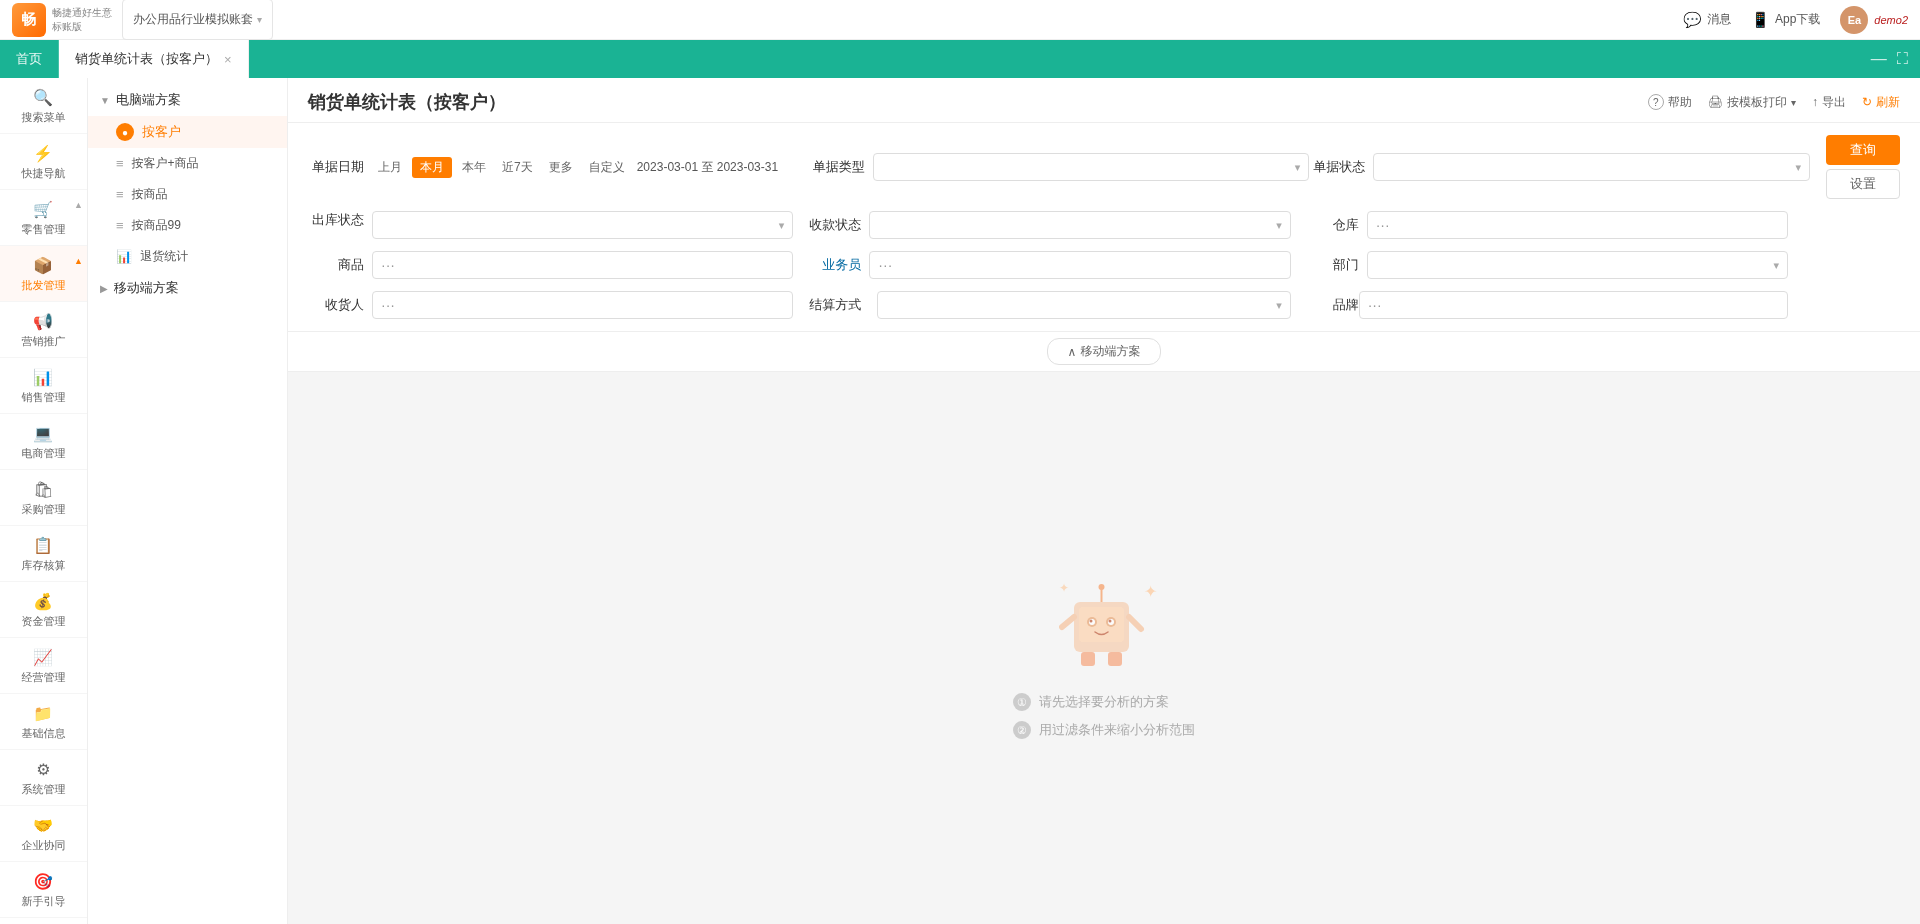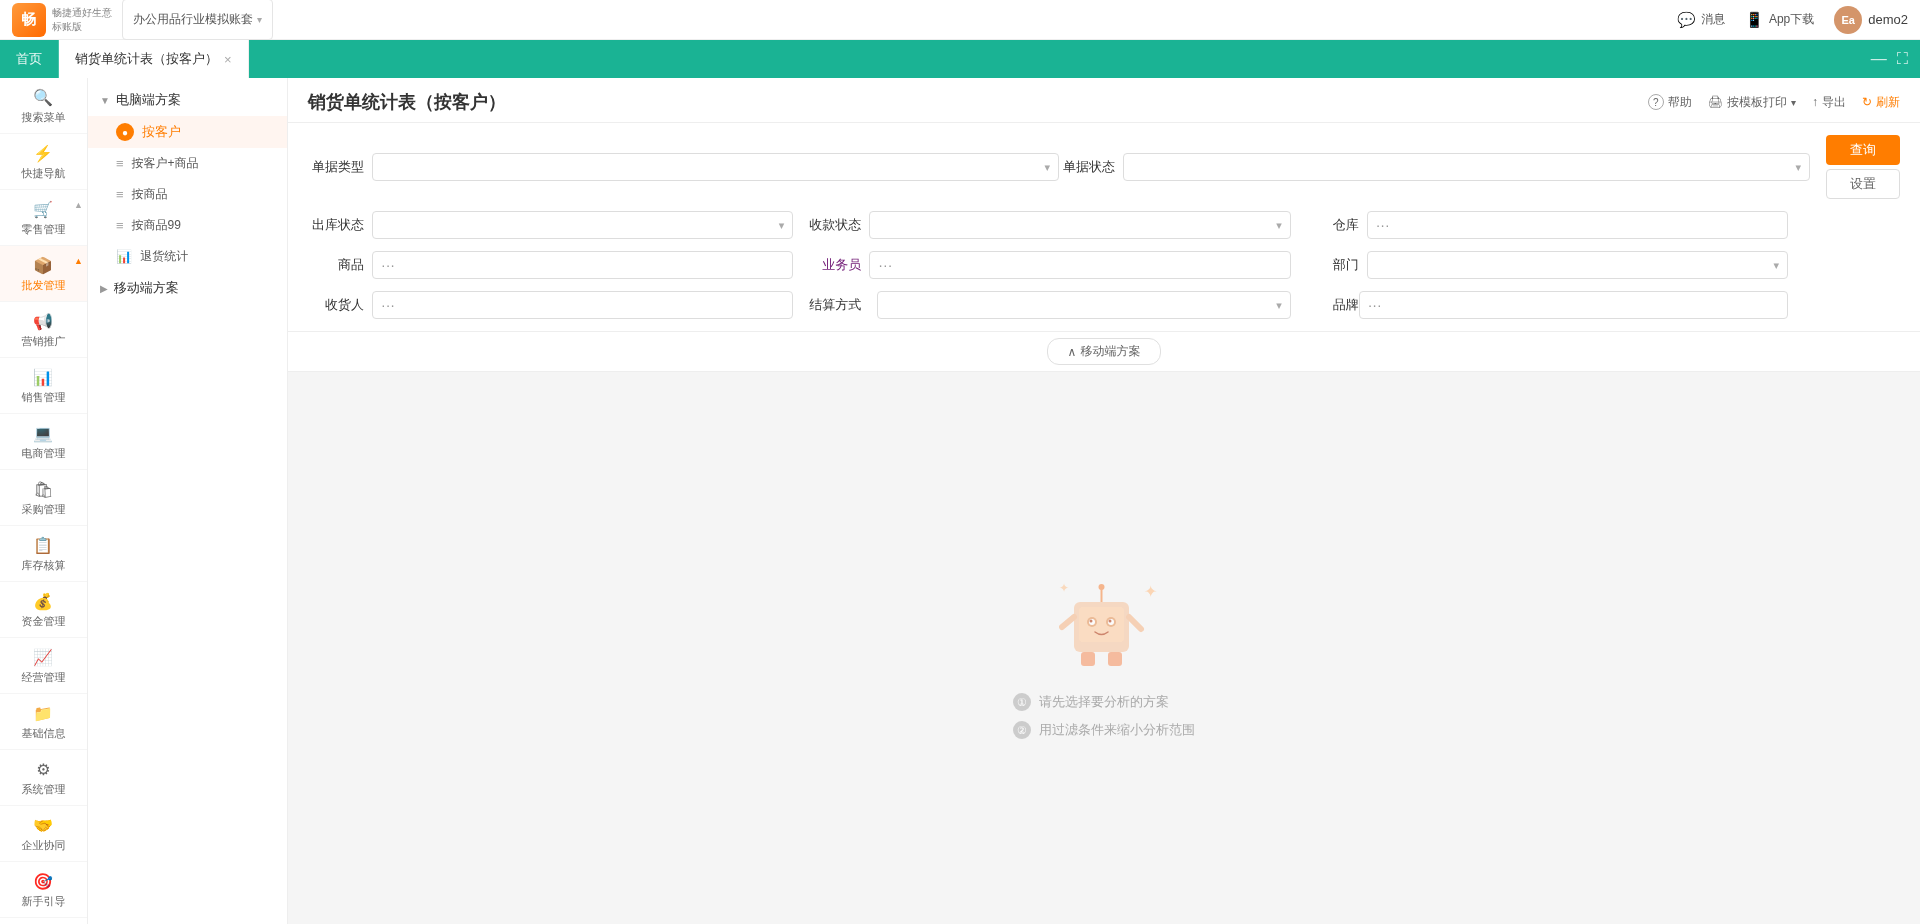--- a/index.html
+++ b/index.html
@@ -28,21 +28,21 @@
       <span>消息</span>
     </div>
     <div style="display:flex; align-items:center; gap:5px; cursor:pointer; color:#555; font-size:12px;">
       <span style="font-size:15px;">📱</span>
       <span>App下载</span>
     </div>
     <div style="display:flex; align-items:center; gap:6px; cursor:pointer;">
       <div style="width:28px; height:28px; border-radius:50%; background:#d4956a; display:flex; align-items:center; justify-content:center; color:#fff; font-size:11px; font-weight:bold; overflow:hidden;">
         <span>Ea</span>
       </div>
-      <span style="font-size:13px; color:#404040;">demo2</span>
+      <span style="font-size:11px; color:#b91c1c;font-style:italic;">demo2</span>
     </div>
   </div>
 </div>
 
 <div style="height:38px; background:#1ab394; display:flex; align-items:center; flex-shrink:0;">
   <div style="display:flex; align-items:center; height:38px; padding:4px 16px; color:rgba(255,255,255,0.9); font-size:13px; cursor:pointer; border-right:1px solid rgba(255,255,255,0.2);">
     <span>首页</span>
   </div>
   <div style="display:flex; align-items:center; height:38px; padding:0 16px; background:#fff; color:#333; font-size:13px; cursor:pointer; border-right:1px solid #eee; gap:6px;">
     <span>销货单统计表（按客户）</span>
@@ -192,20 +192,32 @@
             <span>↻</span>
             <span>刷新</span>
           </div>
         </div>
       </div>
 
       <div style="background:#fff; padding:12px 20px 12px; border-bottom:1px solid #eee; flex-shrink:0; position:relative;">
 
         <div style="display:flex; align-items:center; margin-bottom:12px; gap:0;">
 
+          <div style="display:flex; align-items:center; flex:1;">
+            <span style="font-size:13px; color:#333; white-space:nowrap; margin-right:8px; min-width:56px; text-align:right;">单据日期</span>
+            <div style="display:flex; align-items:center; gap:4px;">
+              <span style="font-size:12px; color:#666; cursor:pointer; padding:2px 6px;">上月</span>
+              <span style="font-size:12px; color:#fff; cursor:pointer; padding:2px 8px; background:#ff7d00; border-radius:3px;">本月</span>
+              <span style="font-size:12px; color:#666; cursor:pointer; padding:2px 6px;">本年</span>
+              <span style="font-size:12px; color:#666; cursor:pointer; padding:2px 6px;">近7天</span>
+              <span style="font-size:12px; color:#666; cursor:pointer; padding:2px 6px;">更多</span>
+              <span style="font-size:12px; color:#666; cursor:pointer; padding:2px 6px;">自定义</span>
+            </div>
+            <span style="font-size:12px; color:#555; margin-left:6px;">2023-03-01 至 2023-03-31</span>
+          </div>
 
           <div style="display:flex; align-items:center; flex:1;">
             <span style="font-size:13px; color:#333; white-space:nowrap; margin-right:8px; min-width:56px; text-align:right;">单据类型</span>
             <div style="flex:1; border:1px solid #ddd; border-radius:4px; padding:5px 28px 5px 8px; font-size:12px; color:#ccc; background:#fff; position:relative; cursor:pointer; min-height:28px;">
               <span style="position:absolute; right:8px; top:50%; transform:translateY(-50%); color:#aaa; font-size:11px;">▾</span>
             </div>
           </div>
 
           <div style="display:flex; align-items:center; flex:1;">
             <span style="font-size:13px; color:#333; white-space:nowrap; margin-right:8px; min-width:56px; text-align:right;">单据状态</span>
@@ -214,21 +226,21 @@
             </div>
           </div>
 
           <div style="display:flex; flex-direction:column; gap:4px; margin-left:16px; flex-shrink:0;">
             <button style="background:#ff7d00; color:#fff; border:none; border-radius:4px; padding:6px 24px; font-size:13px; cursor:pointer;">查询</button>
             <button style="background:#fff; color:#666; border:1px solid #ddd; border-radius:4px; padding:5px 20px; font-size:13px; cursor:pointer;">设置</button>
           </div>
         </div>
 
         <div style="display:flex; align-items:center; margin-bottom:12px; gap:12px;">
-          <div style="display:flex; align-items:center; flex:1;">
+          <div style="display:flex; flex:1;">
             <span style="font-size:13px; color:#333; white-space:nowrap; margin-right:8px; min-width:56px; text-align:right;">出库状态</span>
             <div style="flex:1; border:1px solid #ddd; border-radius:4px; padding:5px 28px 5px 8px; font-size:12px; color:#ccc; background:#fff; position:relative; cursor:pointer; min-height:28px;">
               <span style="position:absolute; right:8px; top:50%; transform:translateY(-50%); color:#aaa; font-size:11px;">▾</span>
             </div>
           </div>
           <div style="display:flex; align-items:center; flex:1;">
             <span style="font-size:13px; color:#333; white-space:nowrap; margin-right:8px; min-width:56px; text-align:right;">收款状态</span>
             <div style="flex:1; border:1px solid #ddd; border-radius:4px; padding:5px 28px 5px 8px; font-size:12px; color:#ccc; background:#fff; position:relative; cursor:pointer; min-height:28px;">
               <span style="position:absolute; right:8px; top:50%; transform:translateY(-50%); color:#aaa; font-size:11px;">▾</span>
             </div>
@@ -244,21 +256,21 @@
         </div>
 
         <div style="display:flex; align-items:center; margin-bottom:12px; gap:12px;">
           <div style="display:flex; align-items:center; flex:1;">
             <span style="font-size:13px; color:#333; white-space:nowrap; margin-right:8px; min-width:56px; text-align:right;">商品</span>
             <div style="flex:1; border:1px solid #ddd; border-radius:4px; padding:5px 28px 5px 8px; font-size:12px; color:#ccc; background:#fff; position:relative; cursor:pointer; min-height:28px; display:flex; align-items:center;">
               <span style="color:#999; font-size:14px;">···</span>
             </div>
           </div>
           <div style="display:flex; align-items:center; flex:1;">
-            <span style="font-size:13px; color:#701a75; white-space:nowrap; margin-right:8px; min-width:56px; text-align:right;">业务员</span>
+            <span style="font-size:13px; color:#0369a1; white-space:nowrap; margin-right:8px; min-width:56px; text-align:right;">业务员</span>
             <div style="flex:1; border:1px solid #ddd; border-radius:4px; padding:5px 28px 5px 8px; font-size:12px; color:#ccc; background:#fff; position:relative; cursor:pointer; min-height:28px; display:flex; align-items:center;">
               <span style="color:#999; font-size:14px;">···</span>
             </div>
           </div>
           <div style="display:flex; align-items:center; flex:1;">
             <span style="font-size:13px; color:#333; white-space:nowrap; margin-right:8px; min-width:56px; text-align:right;">部门</span>
             <div style="flex:1; border:1px solid #ddd; border-radius:4px; padding:5px 28px 5px 8px; font-size:12px; color:#ccc; background:#fff; position:relative; cursor:pointer; min-height:28px;">
               <span style="position:absolute; right:8px; top:50%; transform:translateY(-50%); color:#aaa; font-size:11px;">▾</span>
             </div>
           </div>

